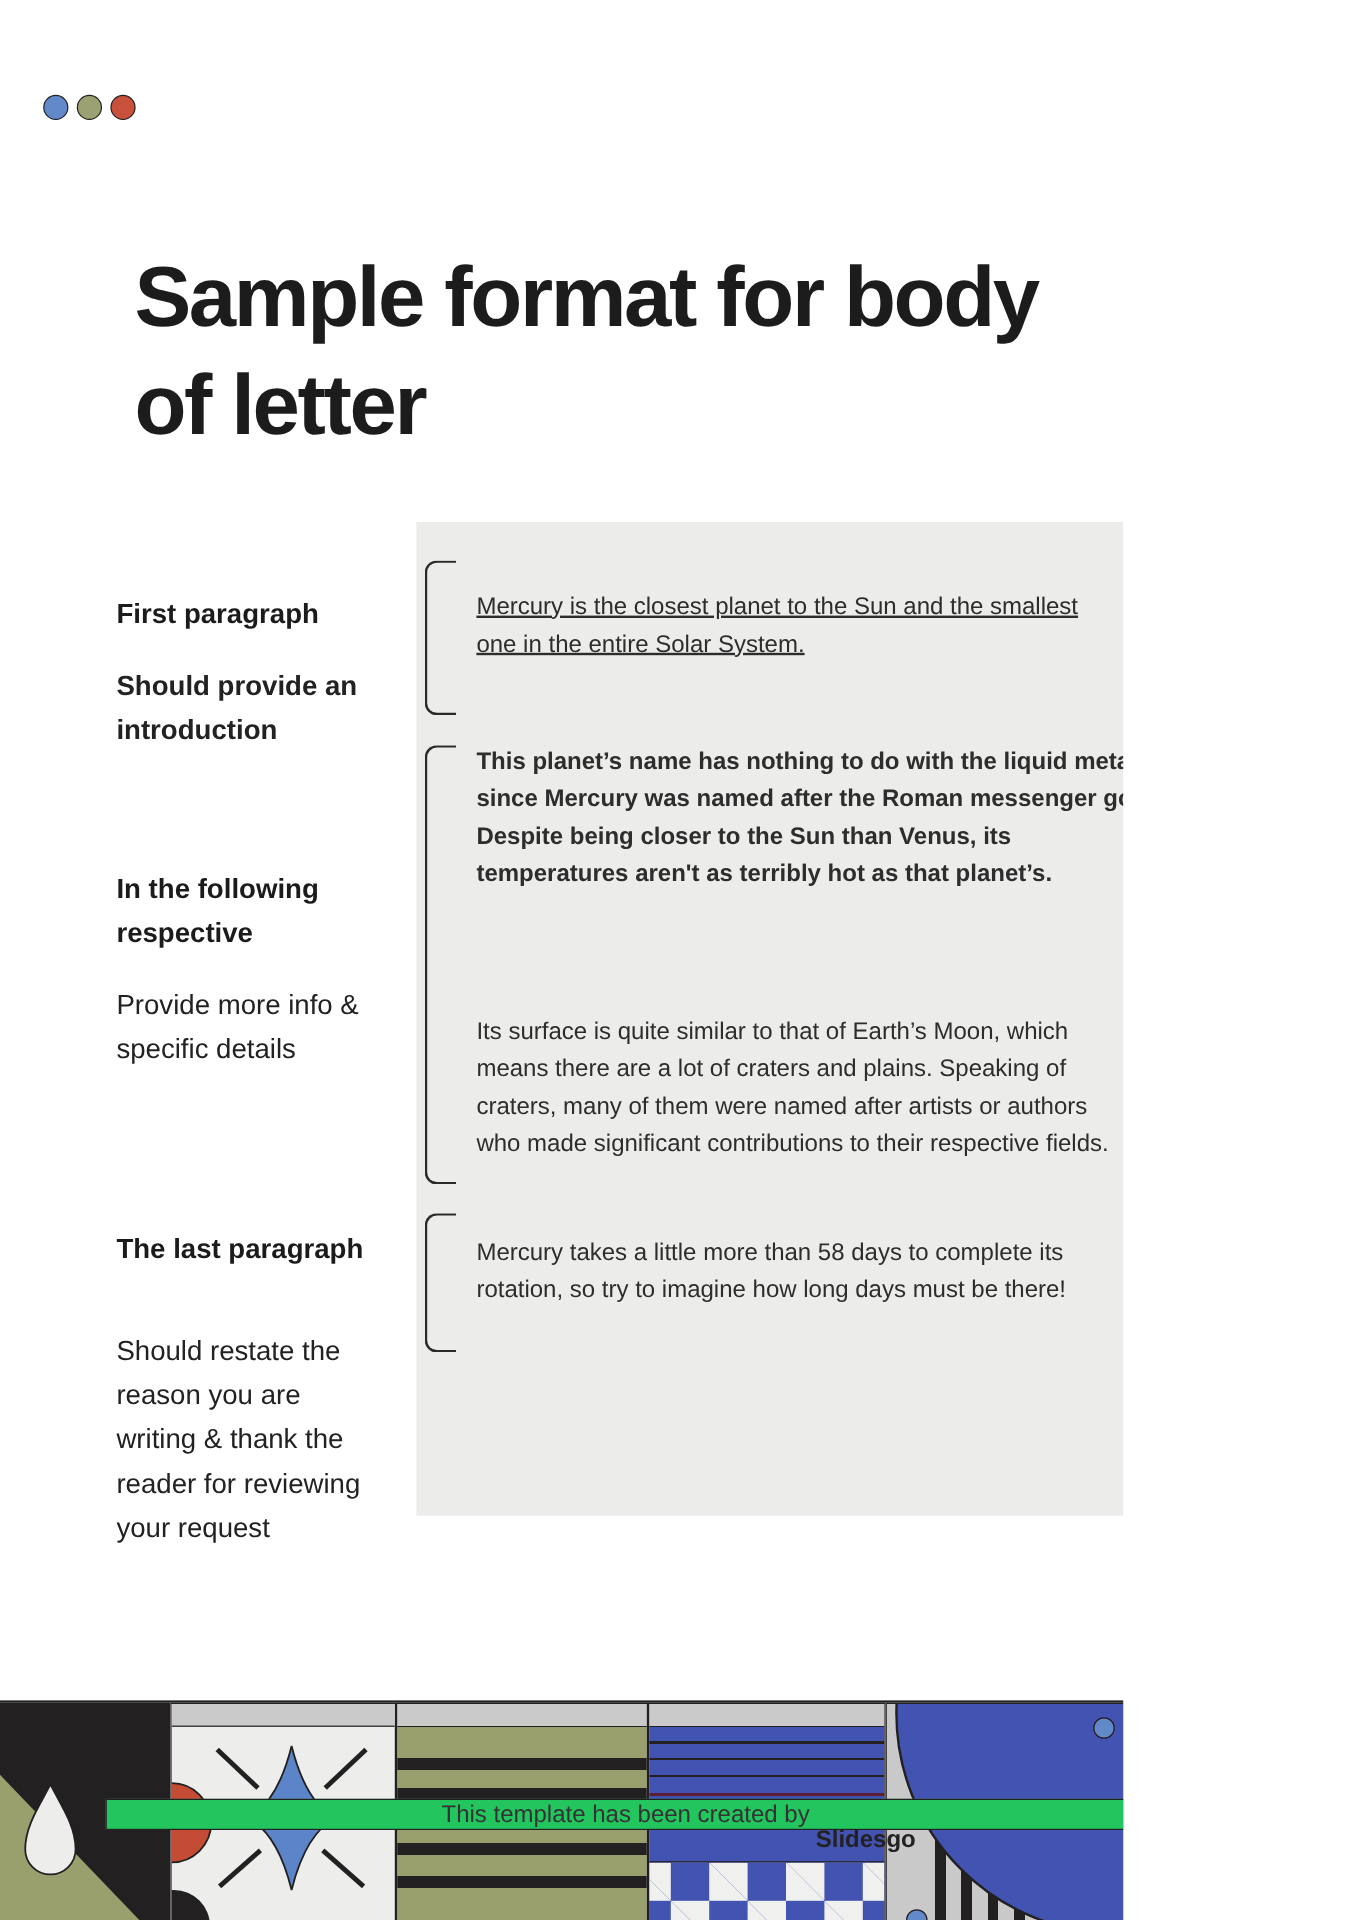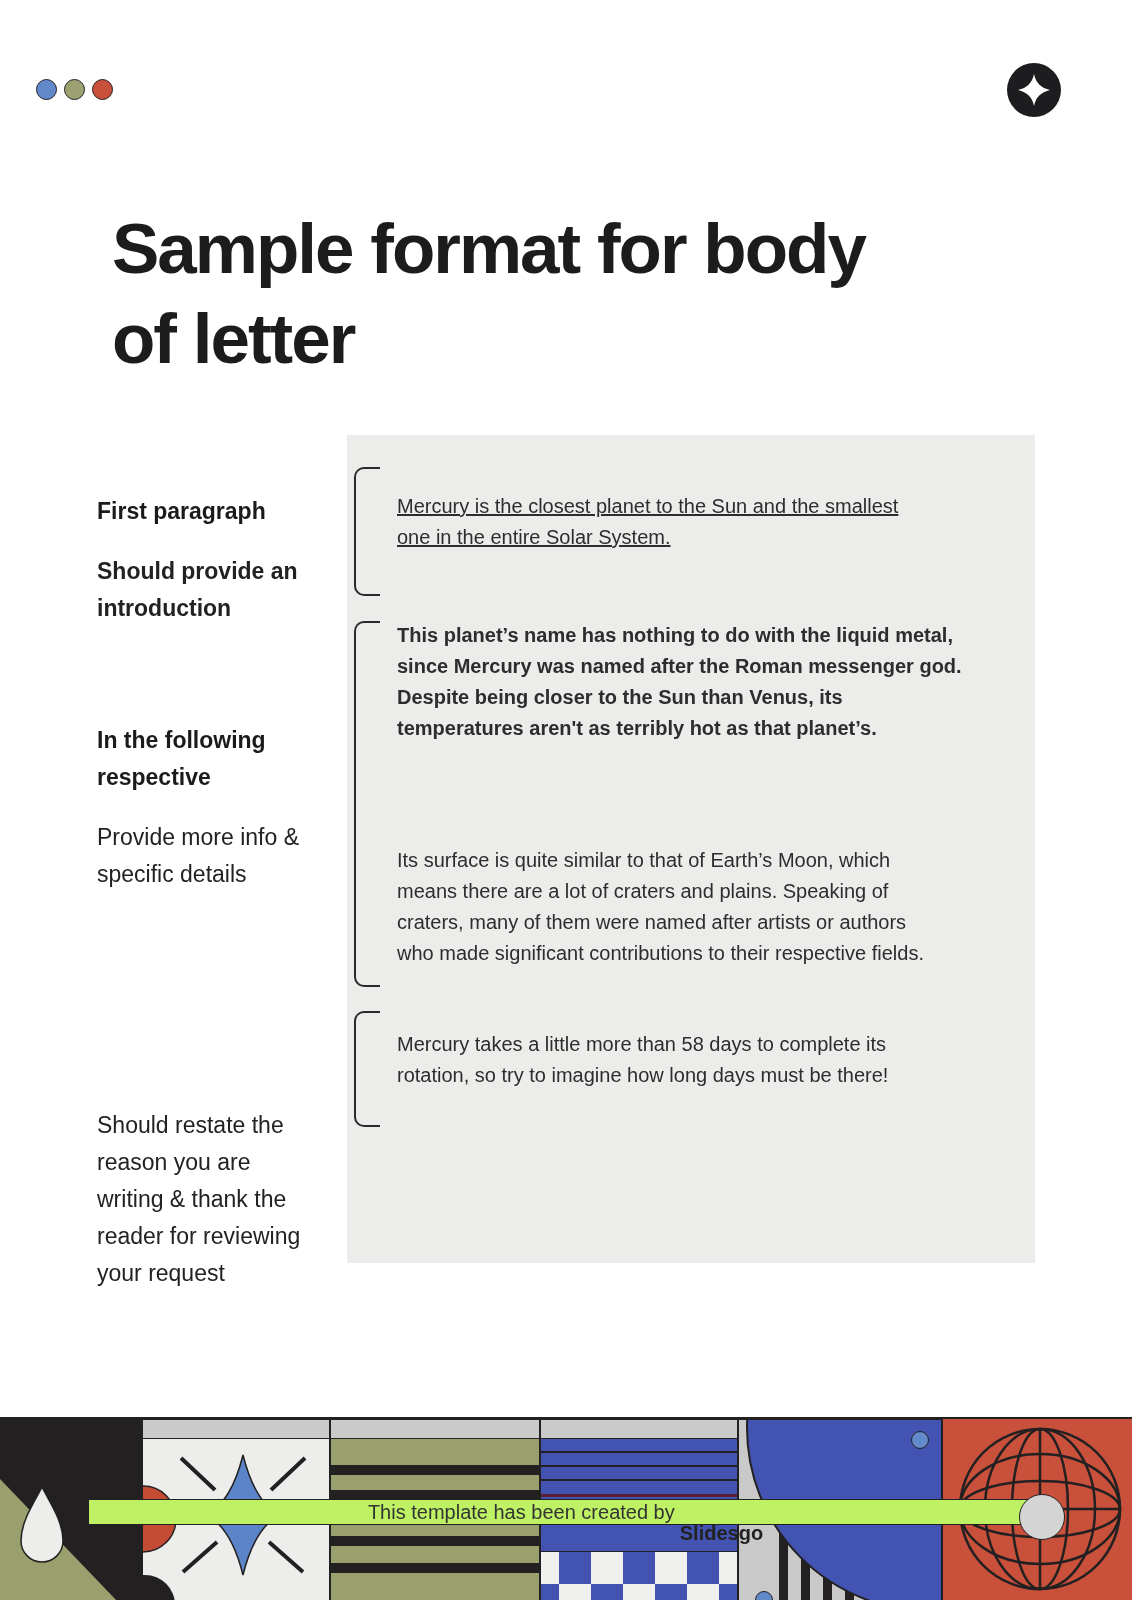--- a/index.html
+++ b/index.html
@@ -1,16 +1,16 @@
 <!DOCTYPE html>
 <html><head>
 <meta charset="utf-8">
 <style>
   html,body{margin:0;padding:0;background:#fff;}
-  #page{position:relative;width:1132px;height:1600px;background:#ffffff;overflow:hidden;
+  #page{position:relative;width:936px;height:1600px;background:#ffffff;overflow:hidden;
         font-family:"Liberation Sans","DejaVu Sans",sans-serif;color:#1d1d1d;}
 
   
   .dots{position:absolute;left:36px;top:79px;display:flex;gap:7px;}
   .dot{width:21px;height:21px;border-radius:50%;border:1.5px solid #232022;box-sizing:border-box;}
   .logo-circle{position:absolute;left:1007px;top:63px;width:54px;height:54px;border-radius:50%;
                background:#1d1d1f;display:flex;align-items:center;justify-content:center;}
   .page-title{position:absolute;left:112px;top:156px;width:900px;
               font-size:71px;line-height:90px;font-weight:700;letter-spacing:-2px;
               color:#1c1c1c;white-space:pre-line;}
@@ -68,21 +68,21 @@
   .fp5{left:738px;width:204px;background:#c9c9c9;border:1px solid #232022;overflow:hidden;}
   .vstripes{position:absolute;left:40px;top:110px;width:96px;height:73px;
        background:repeating-linear-gradient(90deg,#232022 0 9px,transparent 9px 22px);}
   .bigblue{position:absolute;left:7px;top:-176px;width:368px;height:368px;border-radius:50%;
        background:#4353b1;border:2px solid #232022;box-sizing:border-box;}
   .bdot{position:absolute;width:18px;height:18px;border-radius:50%;background:#6289ca;
        border:1.5px solid #232022;box-sizing:border-box;}
   .bdot.d1{left:172px;top:11px;}
   .bdot.d2{left:16px;top:171px;}
   .fp6{left:942px;width:190px;background:#c9503a;border-left:1px solid #232022;}
-  .credit{position:absolute;left:88px;top:80px;width:955px;height:26px;background:#bef264;
+  .credit{position:absolute;left:88px;top:80px;width:955px;height:26px;background:#22c55e;
        border:1.5px solid #232022;box-sizing:border-box;z-index:6;
        display:flex;align-items:center;justify-content:center;
        font-size:20px;color:#333;}
   .credit b{font-weight:700;color:#222;margin-left:5px;margin-top:43px;}
   .graycirc{position:absolute;left:1019px;top:75px;width:46px;height:46px;border-radius:50%;
        background:#d4d4d4;border:1.5px solid #232022;box-sizing:border-box;z-index:7;}
 </style>
 </head>
 <body>
 
@@ -109,20 +109,21 @@
   <div class="bracket b2"></div>
   <div class="bracket b3"></div>
 
   <div class="label h lab-h1">First paragraph</div>
   <div class="label lab-d1">Should provide an
 introduction</div>
   <div class="label h lab-h2">In the following
 respective</div>
   <div class="label lab-d2">Provide more info &amp;
 specific details</div>
+  <div class="label h lab-h3">The last paragraph</div>
   <div class="label lab-d3">Should restate the
 reason you are
 writing &amp; thank the
 reader for reviewing
 your request</div>
 
   <div class="para p1">Mercury is the closest planet to the Sun and the smallest
 one in the entire Solar System.</div>
   <div class="para p2">This planet’s name has nothing to do with the liquid metal,
 since Mercury was named after the Roman messenger god.

